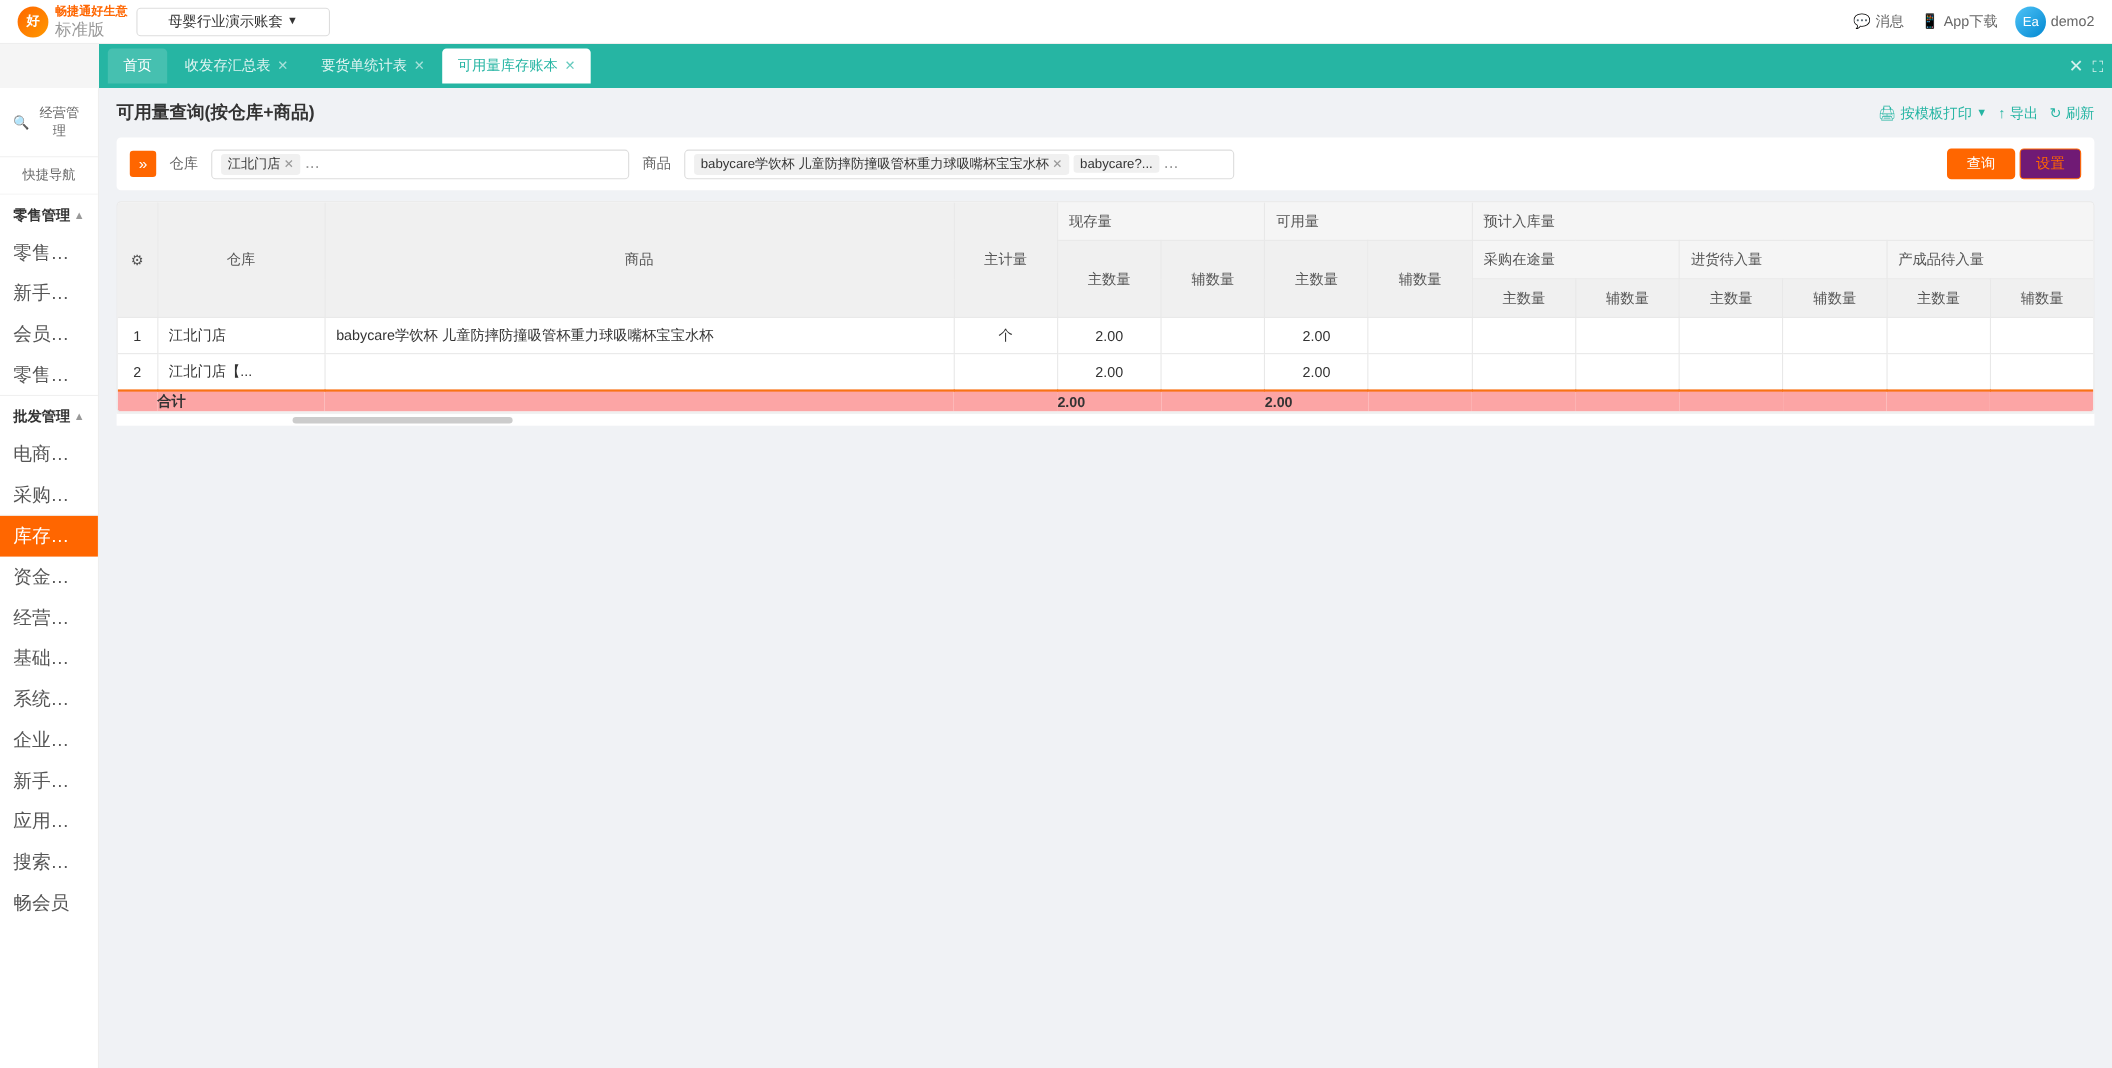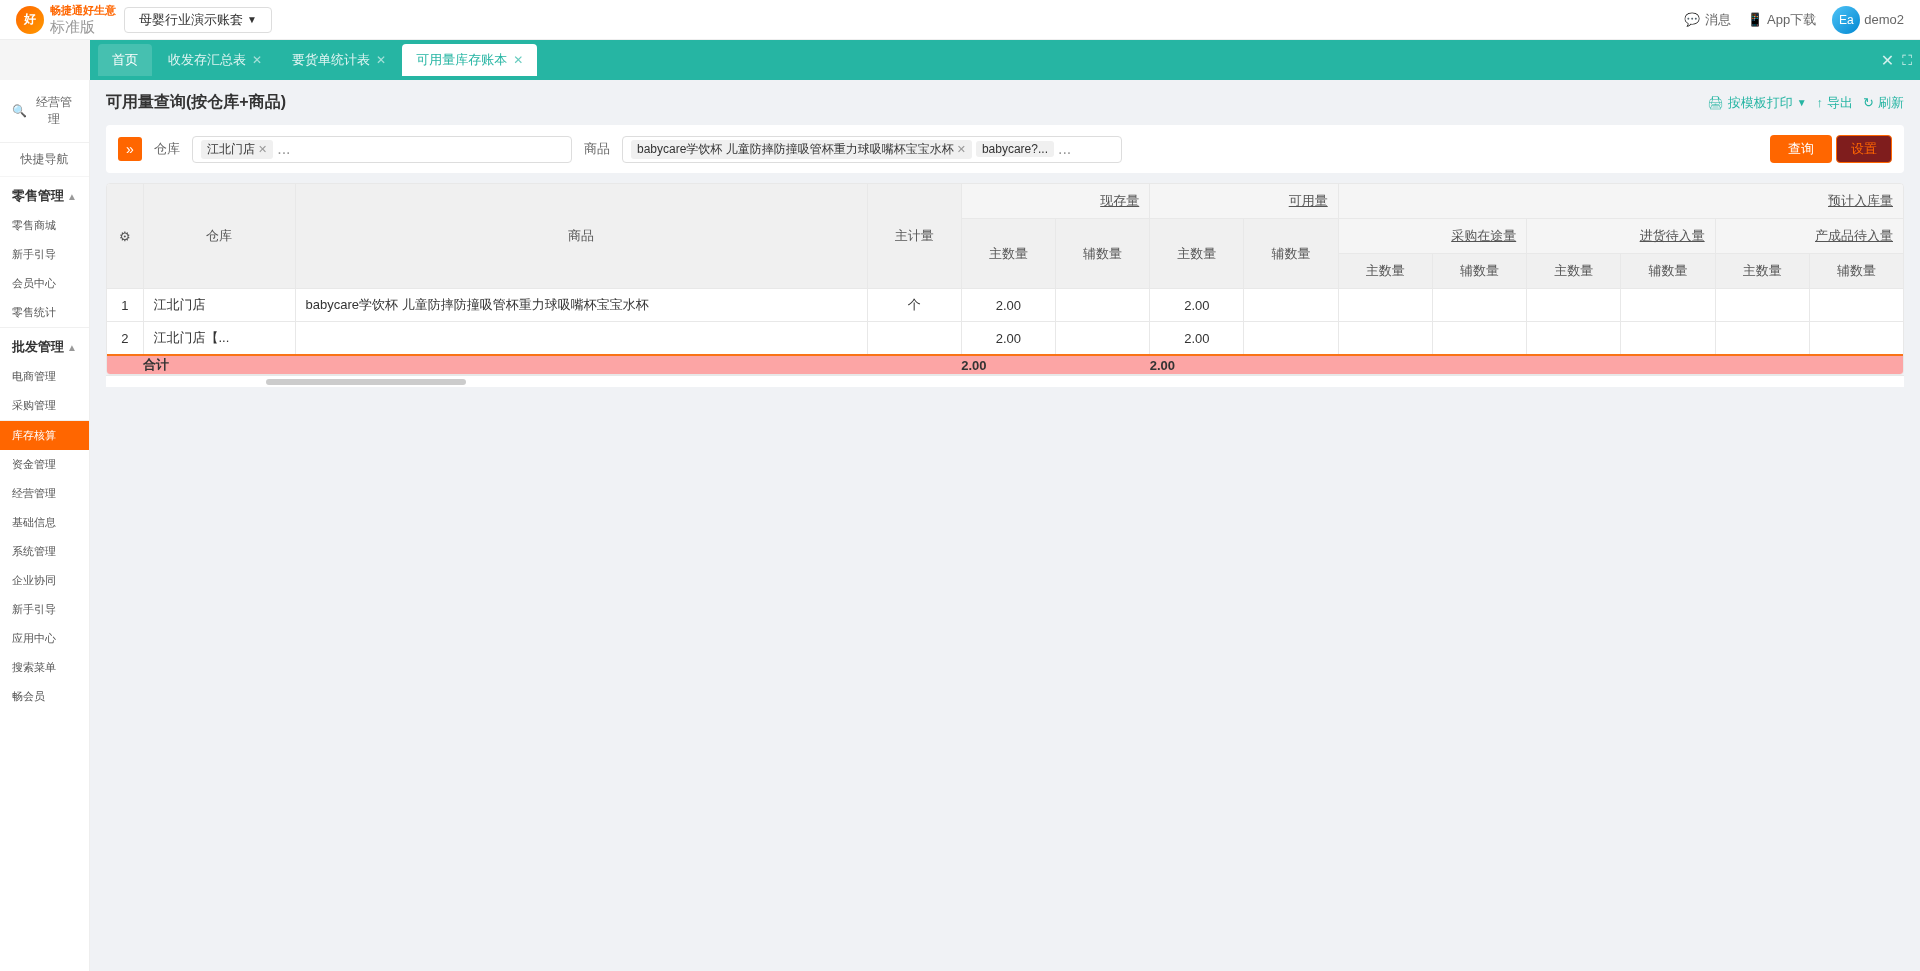--- a/index.html
+++ b/index.html
@@ -14,21 +14,21 @@
       justify-content: space-between;
       padding: 0 16px;
       border-bottom: 1px solid #eee;
       position: fixed;
       top: 0; left: 0; right: 0;
       z-index: 100;
     }
     .top-bar-left { display: flex; align-items: center; gap: 8px; }
     .logo-area { display: flex; align-items: center; gap: 6px; }
     .logo-icon { width: 28px; height: 28px; background: linear-gradient(135deg, #ff6600, #ff9900); border-radius: 50%; display: flex; align-items: center; justify-content: center; color: #fff; font-size: 12px; font-weight: bold; }
-    .store-selector { display: flex; align-items: center; gap: 4px; border: 1px solid #ddd; border-radius: 4px; padding: 3px 14px; background: #fff; cursor: pointer; color: #333; font-size: 13px; }
+    .store-selector { display: flex; align-items: center; gap: 4px; border: 1px solid #ddd; border-radius: 4px; padding: 3px 28px; background: #fff; cursor: pointer; color: #333; font-size: 13px; }
     .top-bar-right { display: flex; align-items: center; gap: 16px; }
     .top-bar-action { display: flex; align-items: center; gap: 4px; color: #666; font-size: 13px; cursor: pointer; }
     .avatar { width: 28px; height: 28px; border-radius: 50%; background: linear-gradient(135deg, #4fc3f7, #0288d1); display: flex; align-items: center; justify-content: center; color: #fff; font-size: 12px; }
 
     
     .nav-tabs {
       height: 40px;
       background: #26b5a3;
       display: flex;
       align-items: center;
@@ -69,21 +69,21 @@
       border-right: 1px solid #eee;
       z-index: 98;
       overflow-y: auto;
     }
     .sidebar-search { padding: 10px 8px; border-bottom: 1px solid #f0f0f0; }
     .sidebar-search-btn { width: 100%; background: none; border: none; color: #666; cursor: pointer; font-size: 12px; display: flex; align-items: center; gap: 4px; justify-content: center; padding: 4px; }
     .sidebar-nav-btn { width: 100%; background: none; border: none; color: #666; cursor: pointer; font-size: 12px; text-align: center; padding: 8px 4px; border-bottom: 1px solid #f5f5f5; }
     .sidebar-section { border-bottom: 1px solid #f0f0f0; }
     .sidebar-section-header { display: flex; align-items: center; justify-content: space-between; padding: 10px 12px 6px; cursor: pointer; }
     .sidebar-section-title { font-size: 13px; color: #333; font-weight: bold; }
-    .sidebar-item { padding: 7px 12px; cursor: pointer; font-size: 11px; color: #555; white-space: nowrap; overflow: hidden; text-overflow: ellipsis; }
+    .sidebar-item { padding: 7px 12px; cursor: pointer; font-size: 17px; color: #555; white-space: nowrap; overflow: hidden; text-overflow: ellipsis; }
     .sidebar-item.active { background: #ff6600; color: #fff; border-radius: 0; }
 
     
     .main-content {
       margin-top: 80px;
       margin-left: 90px;
       padding: 12px 16px;
       min-height: calc(100vh - 80px);
       background: #f0f2f5;
     }
@@ -110,21 +110,21 @@
       gap: 12px;
     }
     .filter-toggle { width: 24px; height: 24px; background: #ff6600; border-radius: 3px; display: flex; align-items: center; justify-content: center; color: #fff; cursor: pointer; font-size: 12px; }
     .filter-label { font-size: 13px; color: #666; white-space: nowrap; }
     .filter-tag-input { display: flex; align-items: center; border: 1px solid #ddd; border-radius: 4px; padding: 3px 8px; background: #fff; min-width: 120px; flex: 1; gap: 4px; flex-wrap: wrap; max-width: 380px; }
     .filter-tag { display: flex; align-items: center; gap: 3px; background: #f0f0f0; border-radius: 3px; padding: 1px 6px; font-size: 12px; color: #333; white-space: nowrap; }
     .filter-tag .remove { cursor: pointer; color: #999; font-size: 11px; }
     .filter-dots { color: #999; font-size: 16px; cursor: pointer; }
     .filter-actions { margin-left: auto; display: flex; flex-direction: row; gap: 4px; }
     .btn-query { background: #ff6600; color: #fff; border: none; border-radius: 4px; padding: 5px 18px; cursor: pointer; font-size: 13px; }
-    .btn-settings { background: #7f1d1d; color: #ff6600; border: 1px solid #ff6600; border-radius: 4px; padding: 3px 14px; cursor: pointer; font-size: 13px; }
+    .btn-settings { background: #701a75; color: #ff6600; border: 1px solid #ff6600; border-radius: 4px; padding: 3px 14px; cursor: pointer; font-size: 13px; }
 
     
     .table-container {
       background: #fff;
       border-radius: 4px;
       overflow: auto;
       border: 1px solid #e8e8e8;
       max-height: calc(100vh - 280px);
     }
     table { width: 100%; border-collapse: collapse; font-size: 13px; }
@@ -141,21 +141,21 @@
     thead tr th:last-child { border-right: none; }
     tbody tr td {
       padding: 7px 10px;
       border-right: 1px solid #e8e8e8;
       border-bottom: 1px solid #e8e8e8;
       text-align: center;
       color: #333;
     }
     tbody tr td:last-child { border-right: none; }
     .settings-col { width: 36px; text-align: center; }
-    .th-group { text-align: right; background: #f5f5f5; text-decoration: underline; }
+    .th-group { text-align: left; background: #f5f5f5; }
 
     
     .summary-row {
       background: #fca5a5;
       border-top: 2px solid #f97316;
     }
     .summary-row td { font-weight: bold; color: #333; border-bottom: none; }
 
     
     .table-container::-webkit-scrollbar { height: 8px; width: 8px; }

